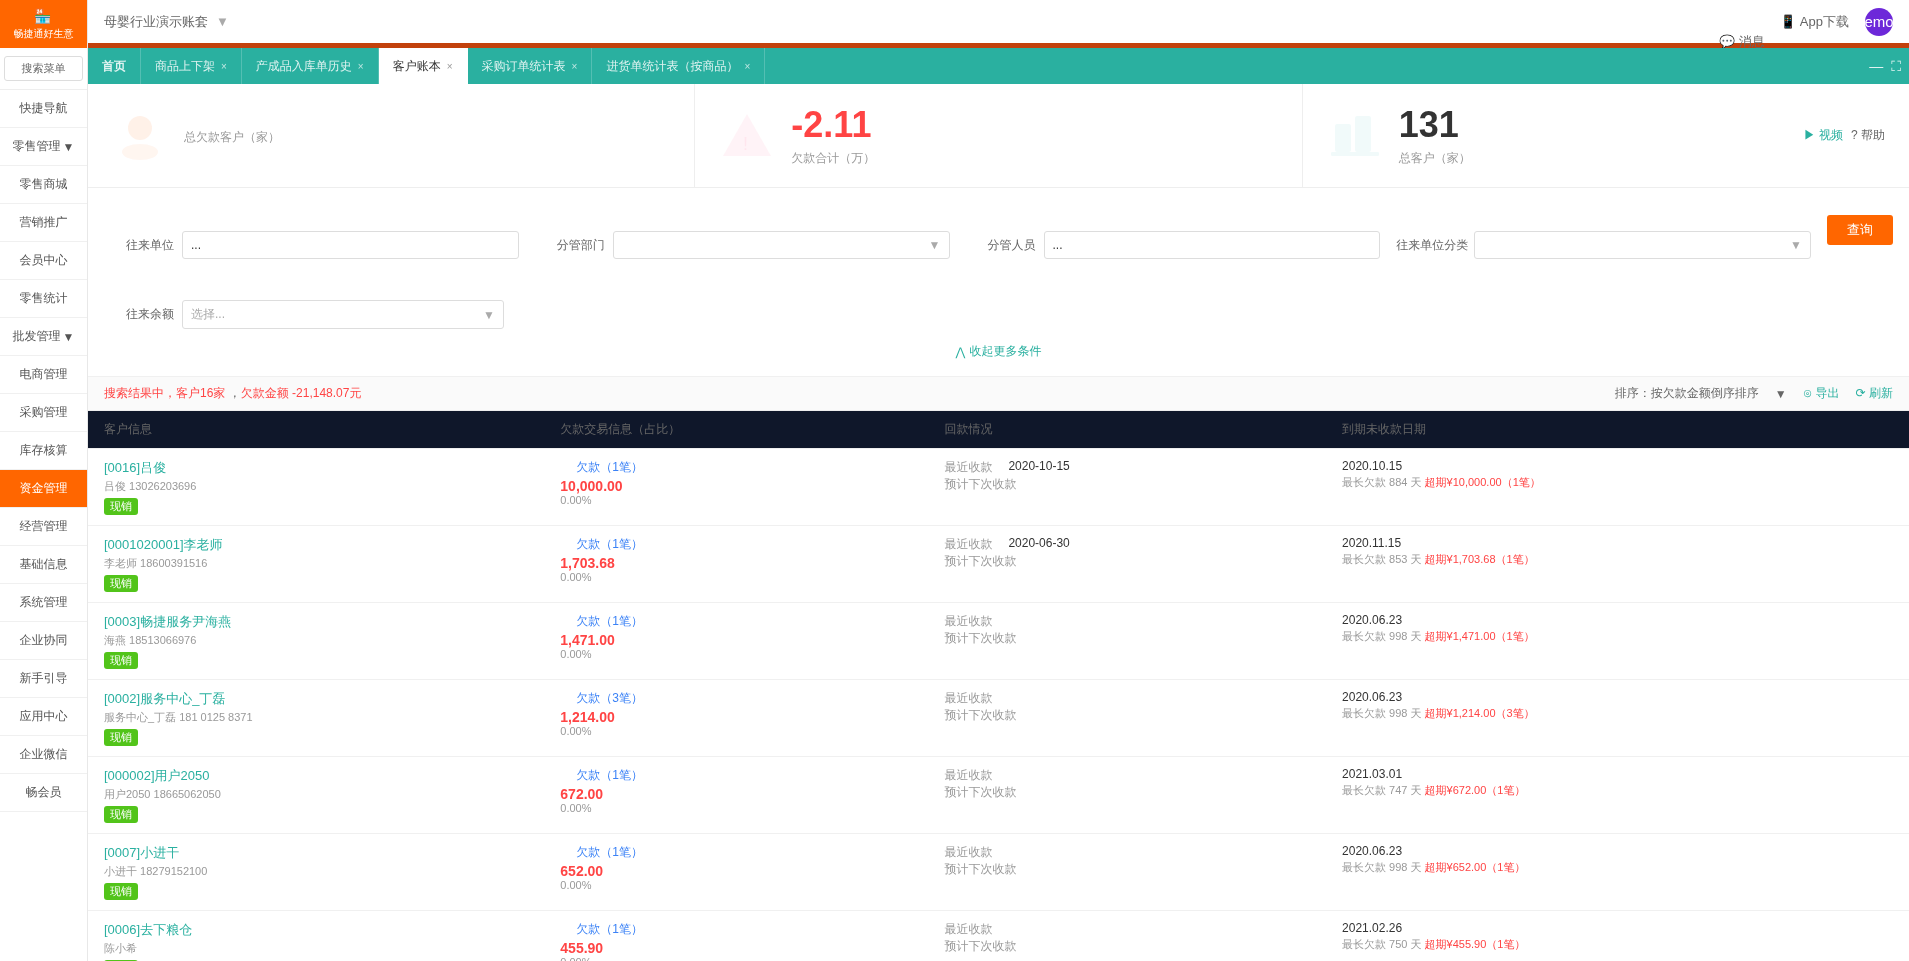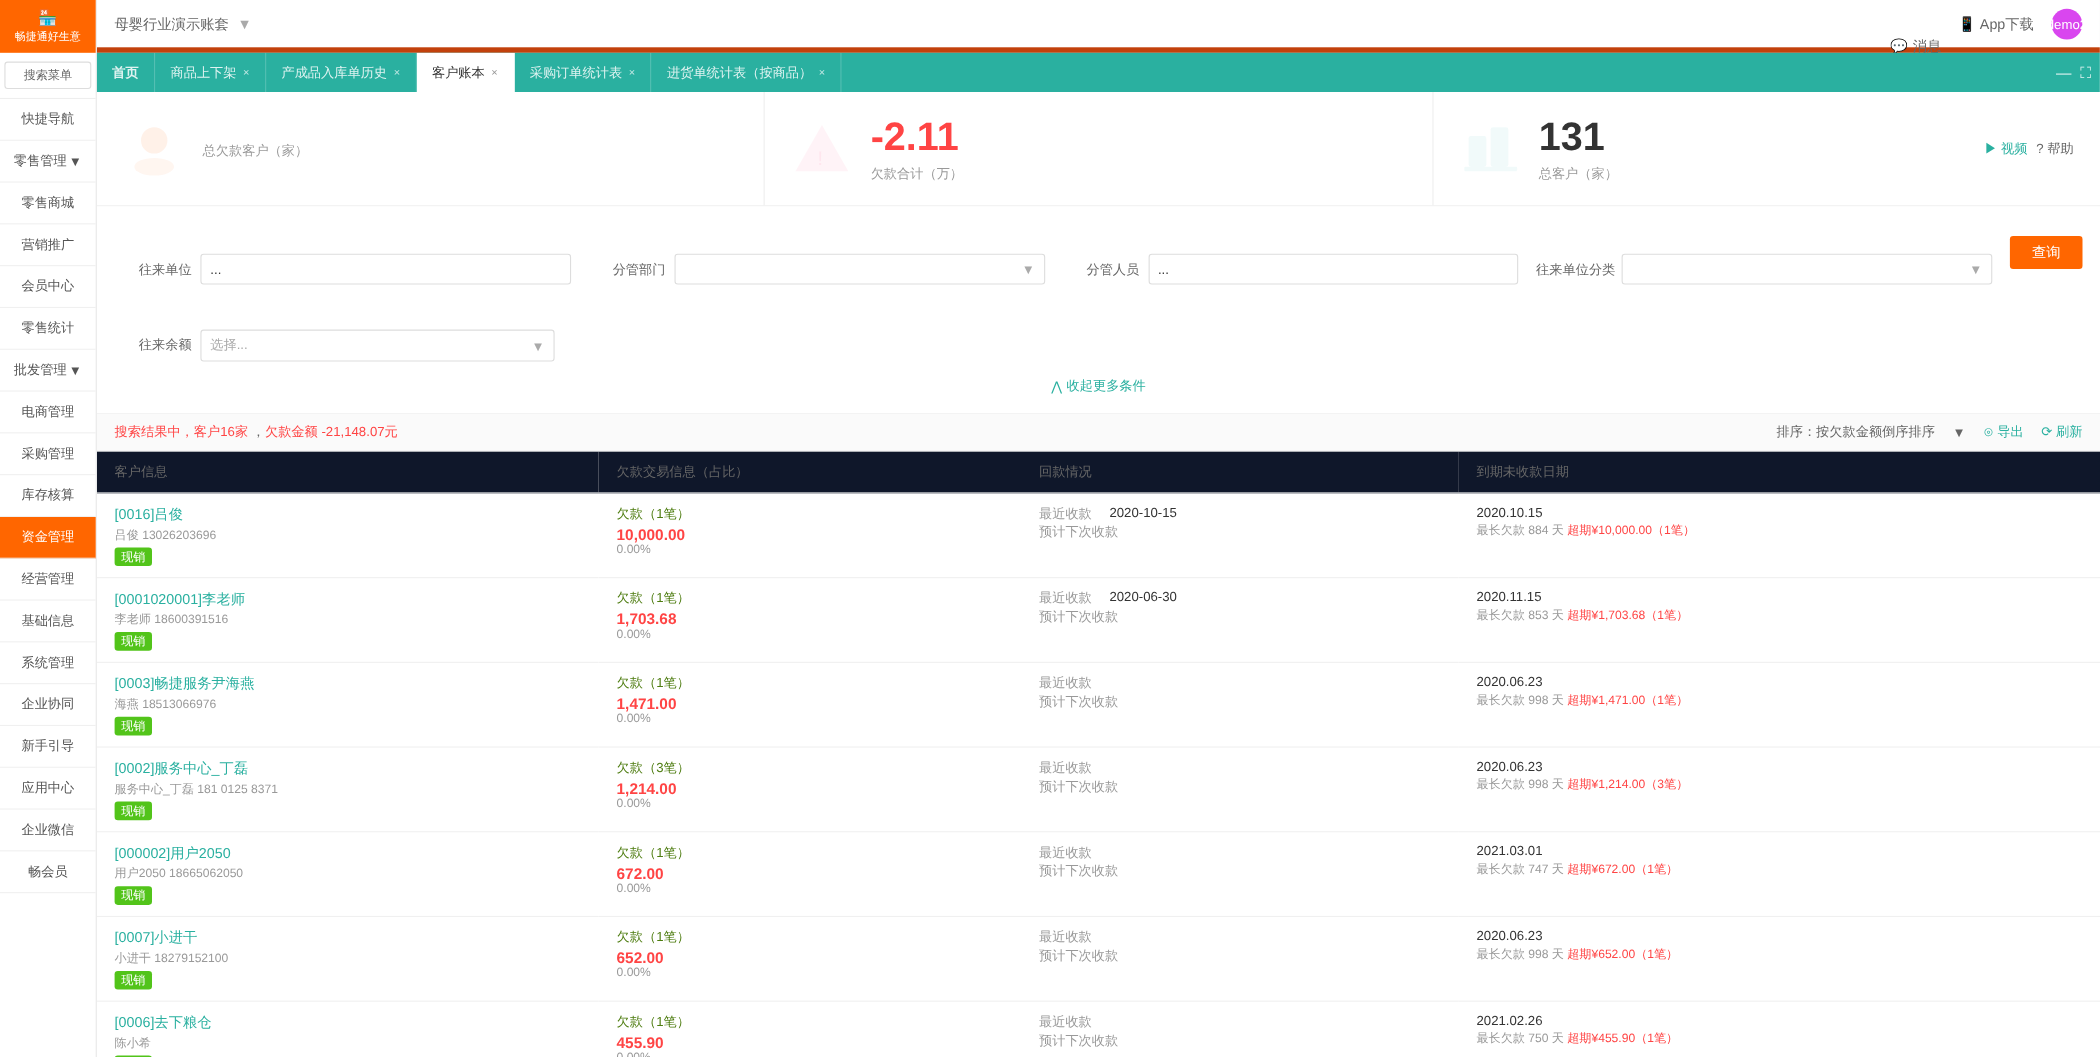--- a/index.html
+++ b/index.html
@@ -16,21 +16,21 @@
     .sidebar-search { padding: 8px 4px; border-bottom: 1px solid #eee; }
     .sidebar-search-btn { width: 100%; background: none; border: 1px solid #ddd; border-radius: 3px; padding: 4px; font-size: 11px; color: #666; cursor: pointer; }
     .sidebar-nav-item { padding: 10px 4px; text-align: center; font-size: 12px; color: #555; cursor: pointer; border-bottom: 1px solid #f0f0f0; }
     .sidebar-nav-item.active { background: #ff6600; color: #fff; }
     .sidebar-nav-item.has-arrow { display: flex; align-items: center; justify-content: center; gap: 2px; }
 
     
     .topbar { height: 48px; background: #fff; display: flex; align-items: center; justify-content: space-between; padding: 0 16px; border-bottom: 5px solid #c2410c; }
     .topbar-left { font-size: 13px; color: #666; display: flex; align-items: center; gap: 8px; }
     .topbar-right { display: flex; align-items: center; gap: 16px; font-size: 13px; color: #666; }
-    .topbar-right .user-avatar { width: 28px; height: 28px; border-radius: 50%; background: #d946ef; display: flex; align-items: center; justify-content: center; color: #fff; font-size: 12px; }
+    .topbar-right .user-avatar { width: 28px; height: 28px; border-radius: 50%; background: #6d28d9; display: flex; align-items: center; justify-content: center; color: #fff; font-size: 15px; }
 
     
     .tabs-bar { background: #2ab0a0; display: flex; align-items: center; height: 36px; overflow: hidden; }
     .tab-item { padding: 0 14px; height: 36px; display: flex; align-items: center; gap: 6px; font-size: 12px; color: rgba(255,255,255,0.85); cursor: pointer; white-space: nowrap; border-right: 1px solid rgba(255,255,255,0.2); }
     .tab-item.active { background: #fff; color: #333; }
     .tab-item .close-x { color: rgba(255,255,255,0.7); font-size: 10px; }
     .tab-item.active .close-x { color: #999; }
     .tab-item.home { font-weight: bold; }
     .tabs-actions { margin-left: auto; display: flex; align-items: center; padding-right: 8px; gap: 8px; }
     .tabs-actions span { color: rgba(255,255,255,0.85); cursor: pointer; font-size: 14px; }
@@ -74,21 +74,21 @@
     .data-table thead th { background: #0f172a; padding: 10px 16px; text-align: left; font-size: 12px; color: #666; border-bottom: 1px solid #eee; font-weight: normal; }
     .data-table tbody tr { border-bottom: 1px solid #f0f0f0; }
     .data-table tbody td { padding: 10px 16px; vertical-align: top; font-size: 12px; }
 
     
     .customer-name { color: #2ab0a0; cursor: pointer; font-size: 13px; }
     .customer-contact { color: #999; font-size: 11px; margin-top: 2px; }
     .badge-green { background: #52c41a; color: #fff; border-radius: 3px; padding: 1px 6px; font-size: 11px; display: inline-block; margin-top: 4px; }
 
     
-    .amount-label { color: #4d7c0f; font-size: 12px; }
+    .amount-label { color: #3b82f6; font-size: 12px; margin-left: 16px; }
     .amount-value { color: #ff4444; font-size: 14px; font-weight: bold; margin-top: 2px; }
     .amount-pct { color: #999; font-size: 11px; }
 
     
     .payback-row { display: flex; gap: 16px; font-size: 12px; color: #666; }
     .payback-label { color: #999; }
     .payback-value { color: #333; }
 
     
     .overdue-date { color: #333; font-size: 12px; }

